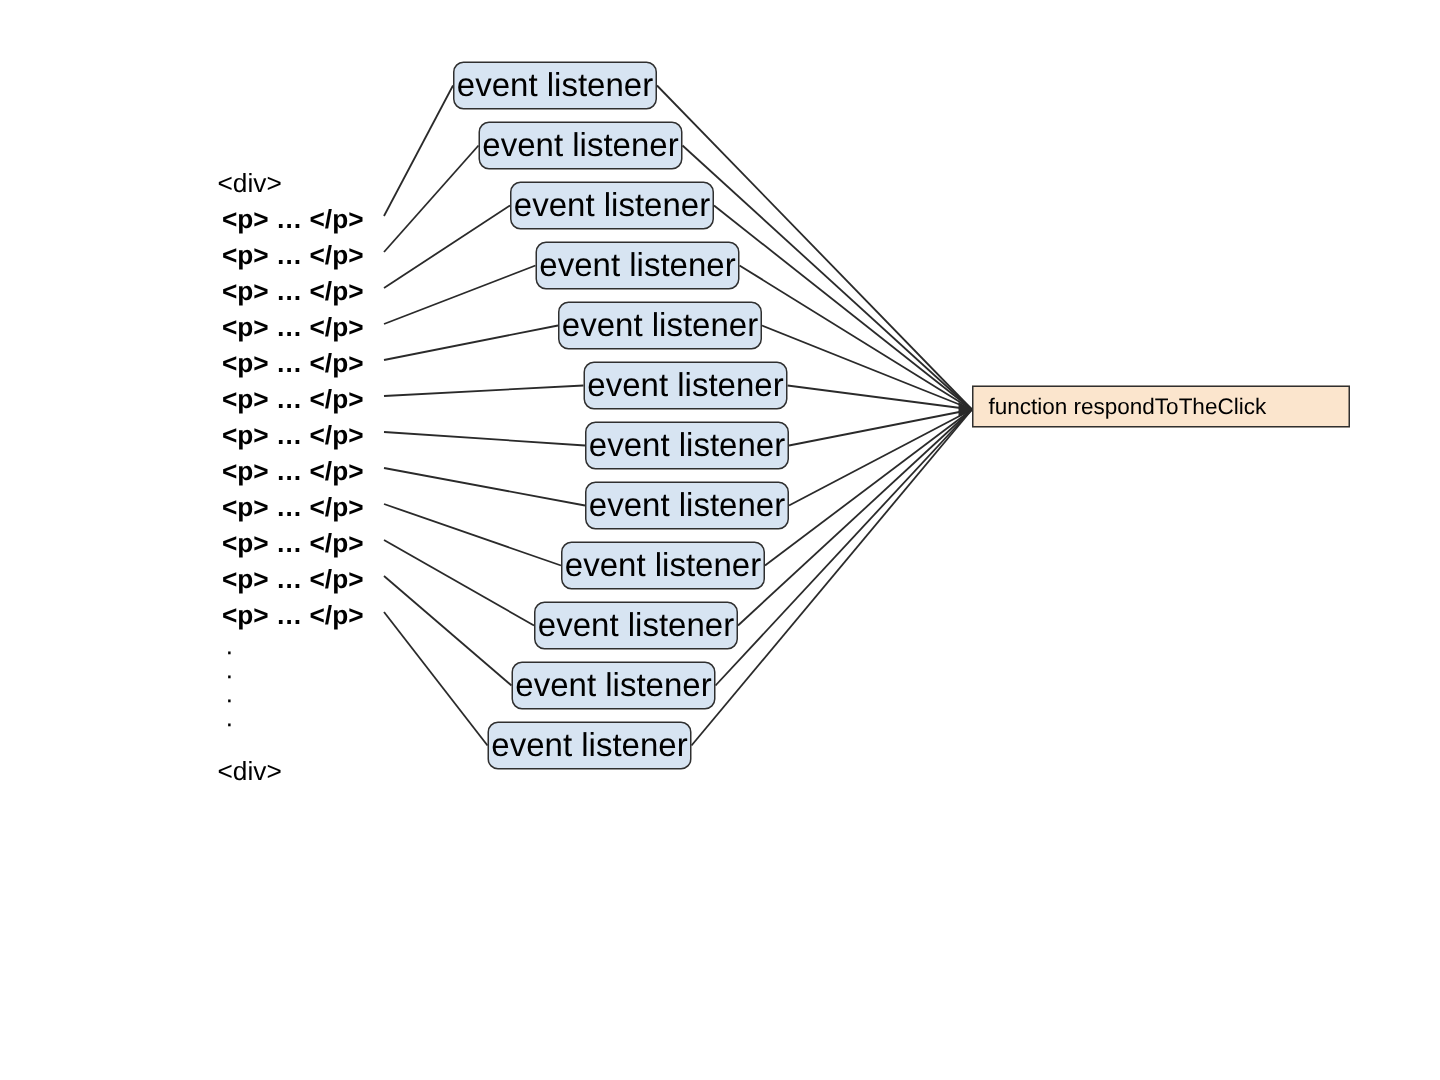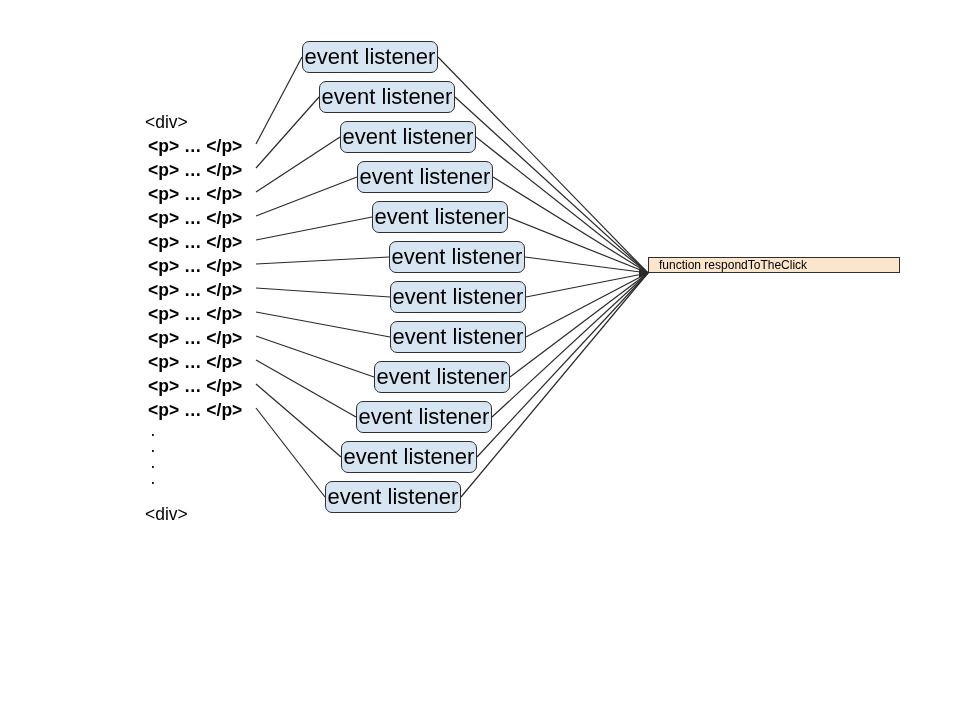--- a/index.html
+++ b/index.html
@@ -63,30 +63,30 @@
     font-family: "Liberation Sans", sans-serif;
     font-size: 22px;
     color: #000000;
     white-space: nowrap;
   }
   #function-box {
     position: absolute;
     left: 648px;
     top: 257px;
     width: 252px;
-    height: 16px;
+    height: 28px;
     box-sizing: border-box;
     background: #fbe5cd;
     border: 1px solid #2f2f2f;
     border-radius: 0px;
     display: flex;
     align-items: center;
     padding-left: 10px;
     font-family: "Liberation Sans", sans-serif;
-    font-size: 12px;
+    font-size: 15px;
     color: #000000;
     white-space: nowrap;
   }
 </style>
 </head>
 <body>
 
 <div id="stage">
 
   <svg id="wires" viewBox="0 0 960 720" xmlns="http://www.w3.org/2000/svg">

